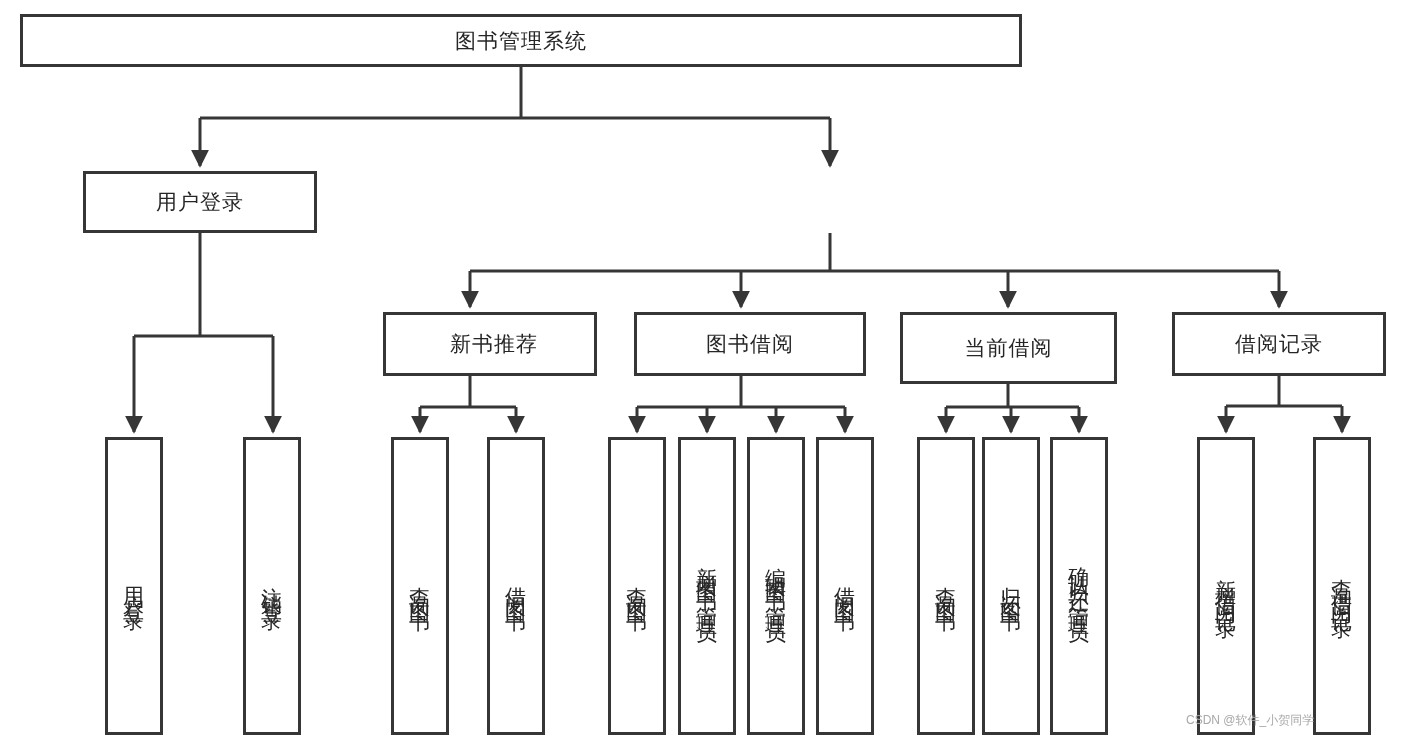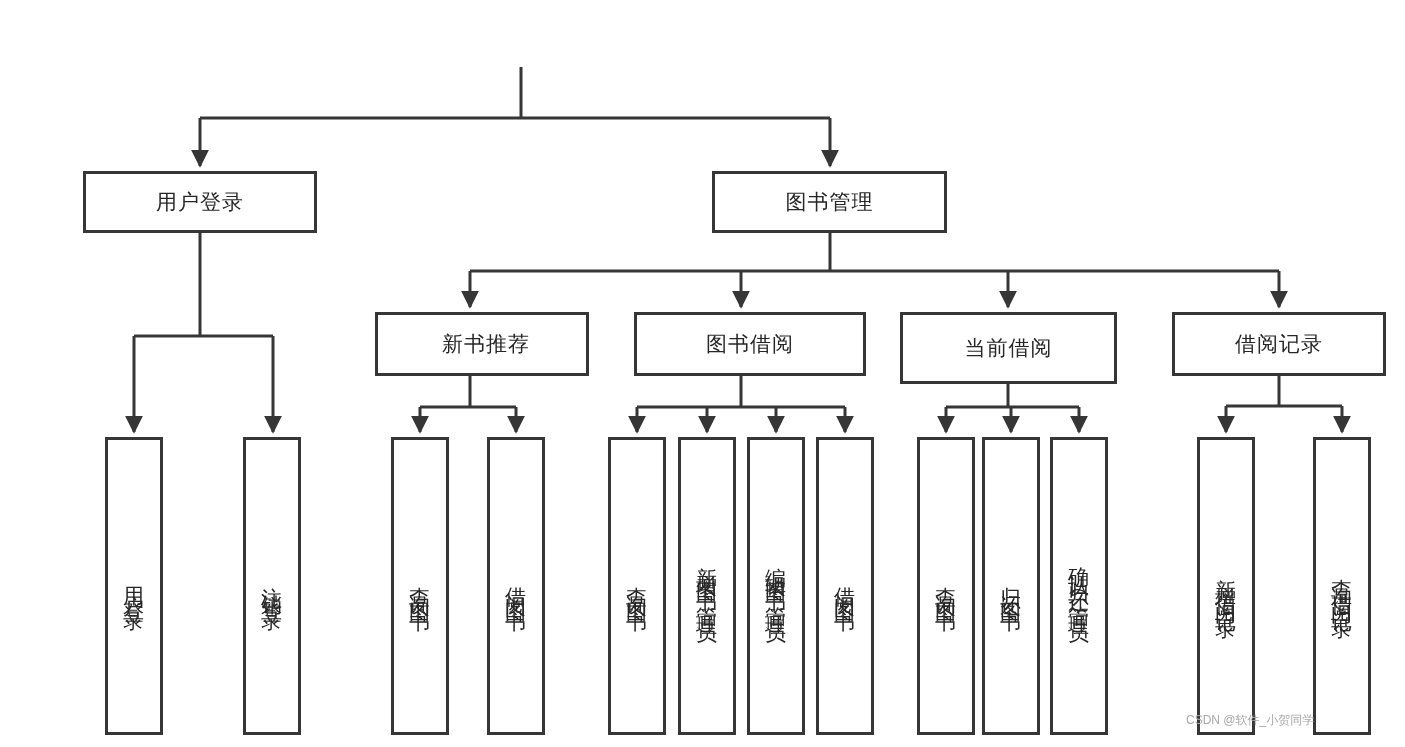--- a/index.html
+++ b/index.html
@@ -32,21 +32,21 @@
     text-orientation:mixed;
     font-size:21px;
     line-height:1;
     letter-spacing:8px;
     color:#262626;
   }
   
   .n-root   { left:20px;  top:14px;  width:1002px; height:53px; }
   .n-login  { left:83px;  top:171px; width:234px;  height:62px; }
   .n-mgmt   { left:712px; top:171px; width:235px;  height:62px; }
-  .n-l3a    { left:375px; top:312px; width:214px;  height:64px;padding-left:8px; }
+  .n-l3a    { left:383px; top:312px; width:214px;  height:64px;padding-left:8px; }
   .n-l3b    { left:634px; top:312px; width:232px;  height:64px; }
   .n-l3c    { left:900px; top:312px; width:217px;  height:72px; }
   .n-l3d    { left:1172px;top:312px; width:214px;  height:64px; }
   .leaf     { top:437px; width:58px; height:298px; }
   .f1  { left:105px; }  .f2  { left:243px; }
   .f3  { left:391px; }  .f4  { left:487px; }
   .f5  { left:608px; }  .f6  { left:678px; }
   .f7  { left:747px; }  .f8  { left:816px; }
   .f9  { left:917px; }  .f10 { left:982px; }
   .f11 { left:1050px; } .f12 { left:1197px; }
@@ -101,26 +101,26 @@
       <path d="M946,407 V432" marker-end="url(#arrow)"></path>
       <path d="M1011,407 V432" marker-end="url(#arrow)"></path>
       <path d="M1079,407 V432" marker-end="url(#arrow)"></path>
 
       <path d="M1279,376 V406 M1226,406 H1342"></path>
       <path d="M1226,406 V432" marker-end="url(#arrow)"></path>
       <path d="M1342,406 V432" marker-end="url(#arrow)"></path>
     </g>
   </svg>
 
+  <div class="box n-root">
+    <span class="hlabel">图书管理系统</span>
+  </div>
 
   <div class="box n-login">
     <span class="hlabel">用户登录</span>
-  </div>
-  <div class="box n-mgmt">
-    <span class="hlabel">图书管理</span>
   </div>
 
   <div class="box n-l3a">
     <span class="hlabel">新书推荐</span>
   </div>
   <div class="box n-l3b">
     <span class="hlabel">图书借阅</span>
   </div>
   <div class="box n-l3c">
     <span class="hlabel">当前借阅</span>

